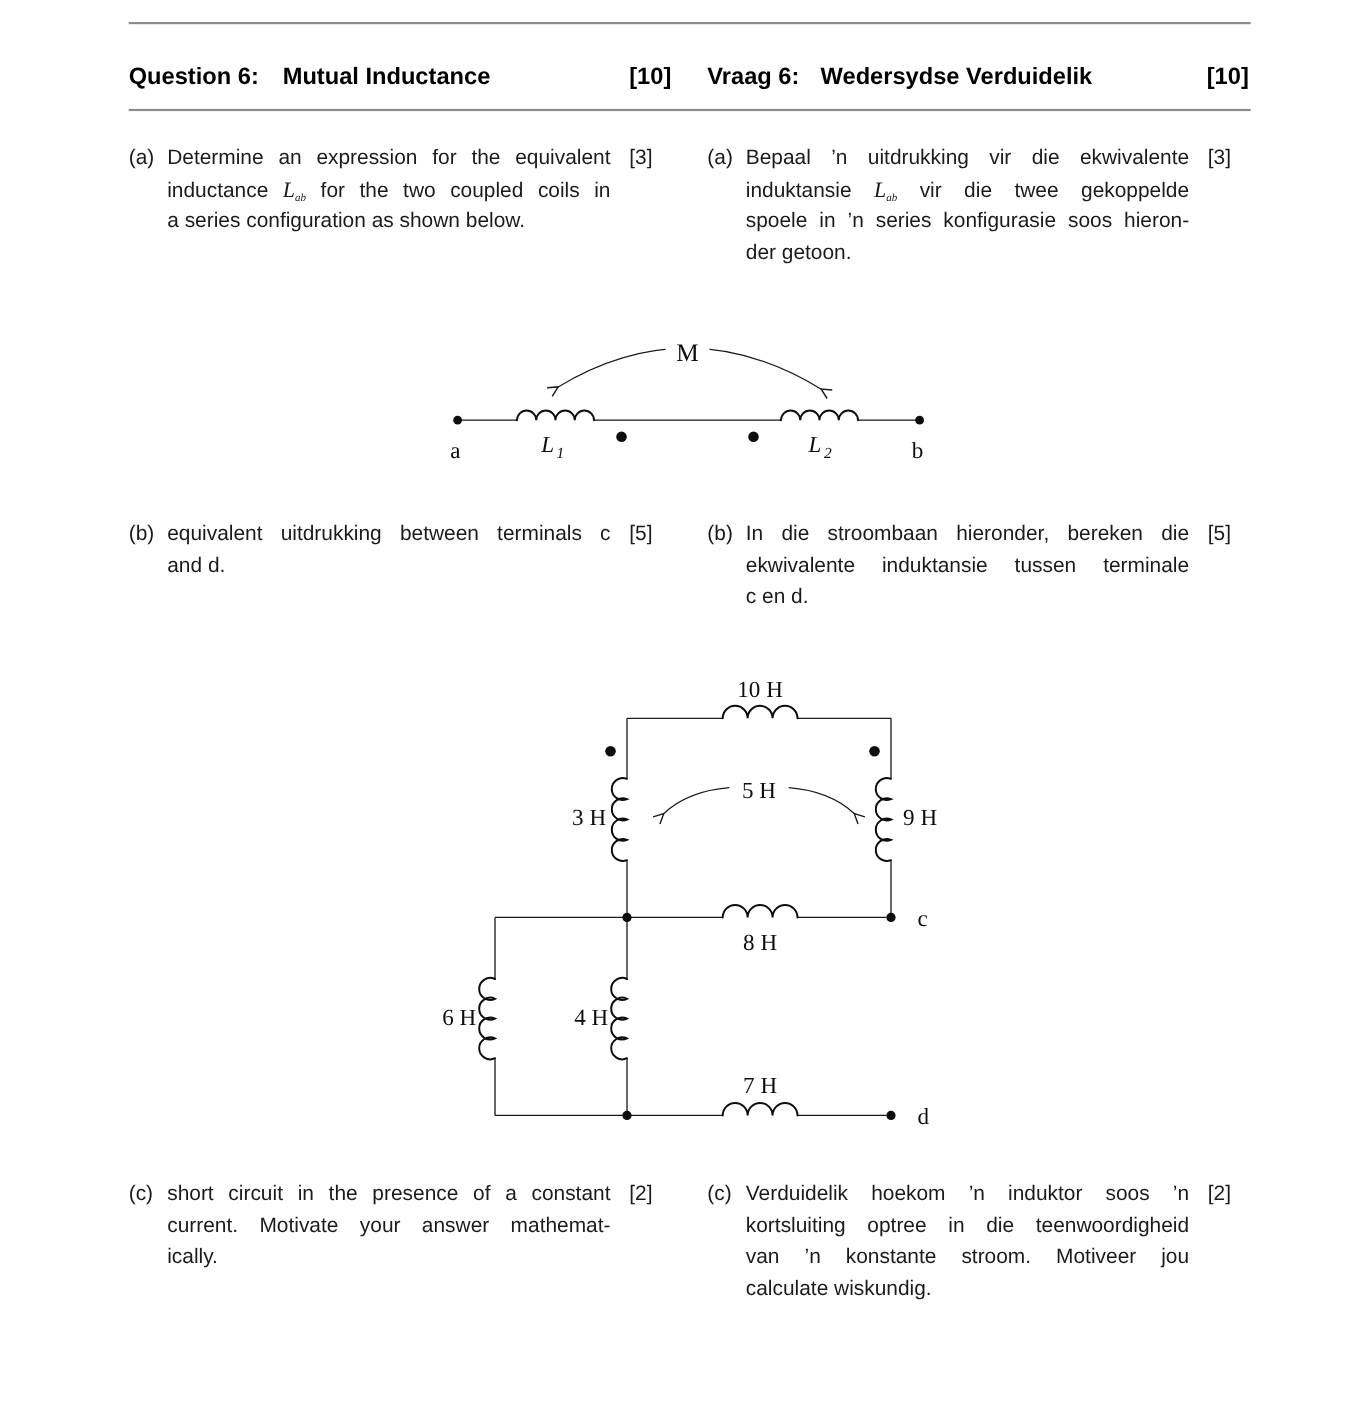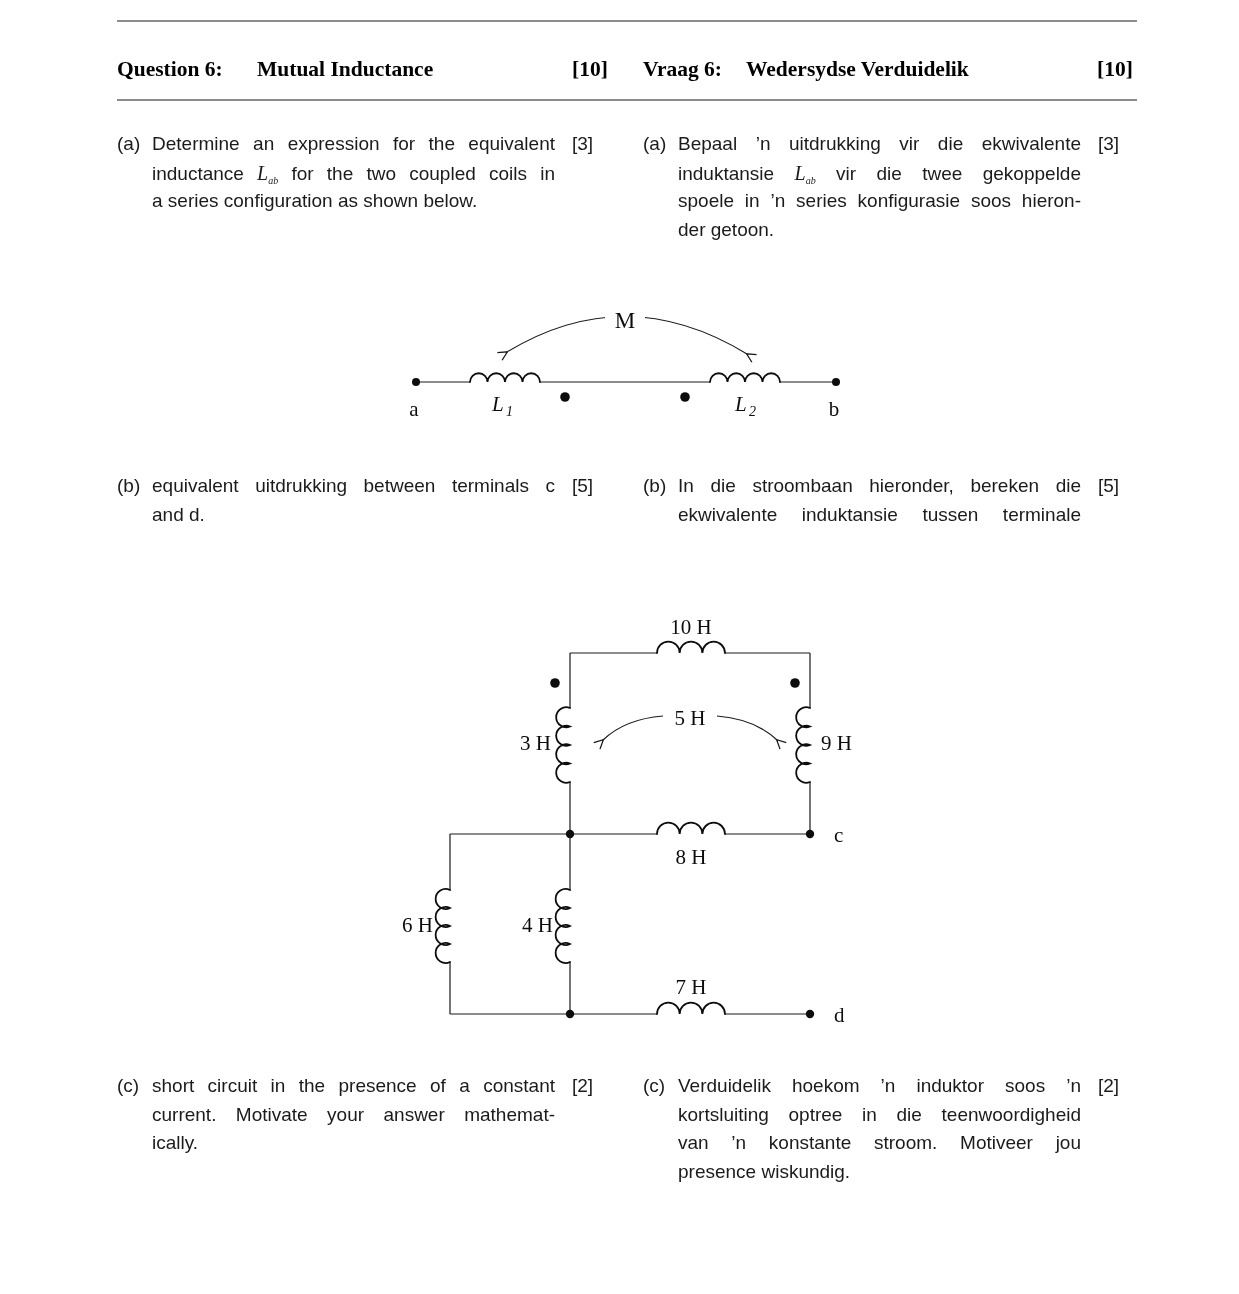--- a/index.html
+++ b/index.html
@@ -1,19 +1,19 @@
 <!DOCTYPE html>
 <html><head>
 <meta charset="utf-8">
 <style>
   html,body{margin:0;padding:0;background:#ffffff;}
   #page{position:relative;width:1239px;height:1294px;background:#ffffff;overflow:hidden;
         font-family:"Liberation Sans",sans-serif;color:#1b1b1b;}
   .hrule{position:absolute;left:117px;width:1020px;height:1.6px;background:#8c8c8c;}
-  .hdr{position:absolute;top:57px;font-family:Liberation Serif, serif;font-weight:bold;
+  .hdr{position:absolute;top:57px;font-family:Liberation Sans, sans-serif;font-weight:bold;
        font-size:21.5px;color:#000;white-space:nowrap;}
   .qitem{position:absolute;left:0;width:1239px;}
   .qlabel{position:absolute;font-size:19px;line-height:28.5px;}
   .qtext{position:absolute;font-size:19px;line-height:28.5px;}
   .qmarks{position:absolute;font-size:19px;line-height:28.5px;}
   .jl{text-align:justify;text-align-last:justify;height:28.5px;}
   .ll{text-align:left;height:28.5px;}
   .mi{font-family:"Liberation Serif",serif;font-style:italic;font-size:20px;}
   .msub{font-family:"Liberation Serif",serif;font-style:italic;font-size:10px;
         position:relative;top:4px;}
@@ -94,20 +94,21 @@
       <div class="ll">and d.</div>
     </div>
     <div class="qmarks" style="left:572px">[5]</div>
   </div>
 
   <div class="qitem" style="top:472px">
     <div class="qlabel" style="left:643px">(b)</div>
     <div class="qtext" style="left:678px;width:403px">
       <div class="jl">In die stroombaan hieronder, bereken die</div>
       <div class="jl">ekwivalente induktansie tussen terminale</div>
+      <div class="ll">c en d.</div>
     </div>
     <div class="qmarks" style="left:1098px">[5]</div>
   </div>
 
   <svg style="left:385px;top:600px" width="485" height="450" viewBox="385 600 485 450">
     <path class="wire" d="M570 653 H657 M725 653 H810
                           M570 653 V708 M570 782 V834
                           M810 653 V708 M810 782 V834
                           M450 834 H657 M725 834 H806
                           M450 834 V890 M450 962 V1014
@@ -149,18 +150,18 @@
     </div>
     <div class="qmarks" style="left:572px">[2]</div>
   </div>
 
   <div class="qitem" style="top:1072px">
     <div class="qlabel" style="left:643px">(c)</div>
     <div class="qtext" style="left:678px;width:403px">
       <div class="jl">Verduidelik hoekom ’n induktor soos ’n</div>
       <div class="jl">kortsluiting optree in die teenwoordigheid</div>
       <div class="jl">van ’n konstante stroom.  Motiveer jou</div>
-      <div class="ll">presence wiskundig.</div>
+      <div class="ll">calculate wiskundig.</div>
     </div>
     <div class="qmarks" style="left:1098px">[2]</div>
   </div>
 
 </div>
 
 </body></html>

